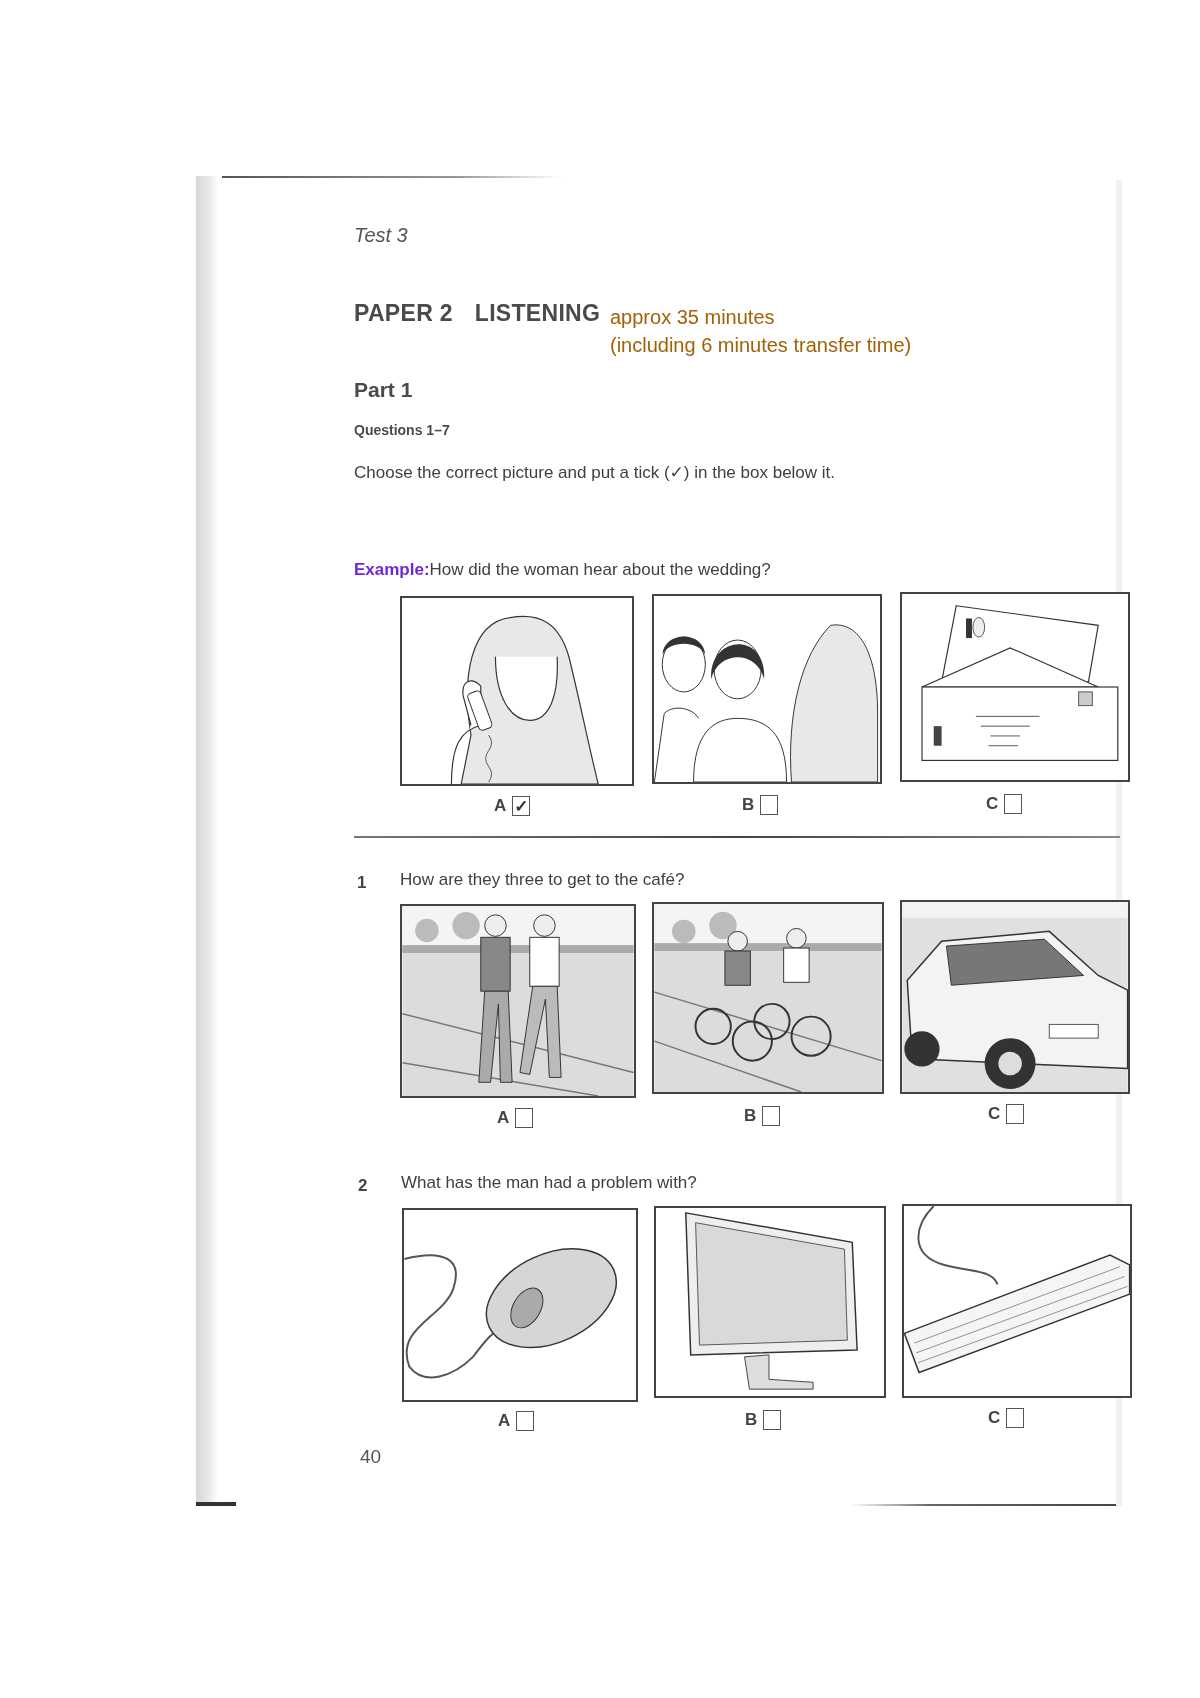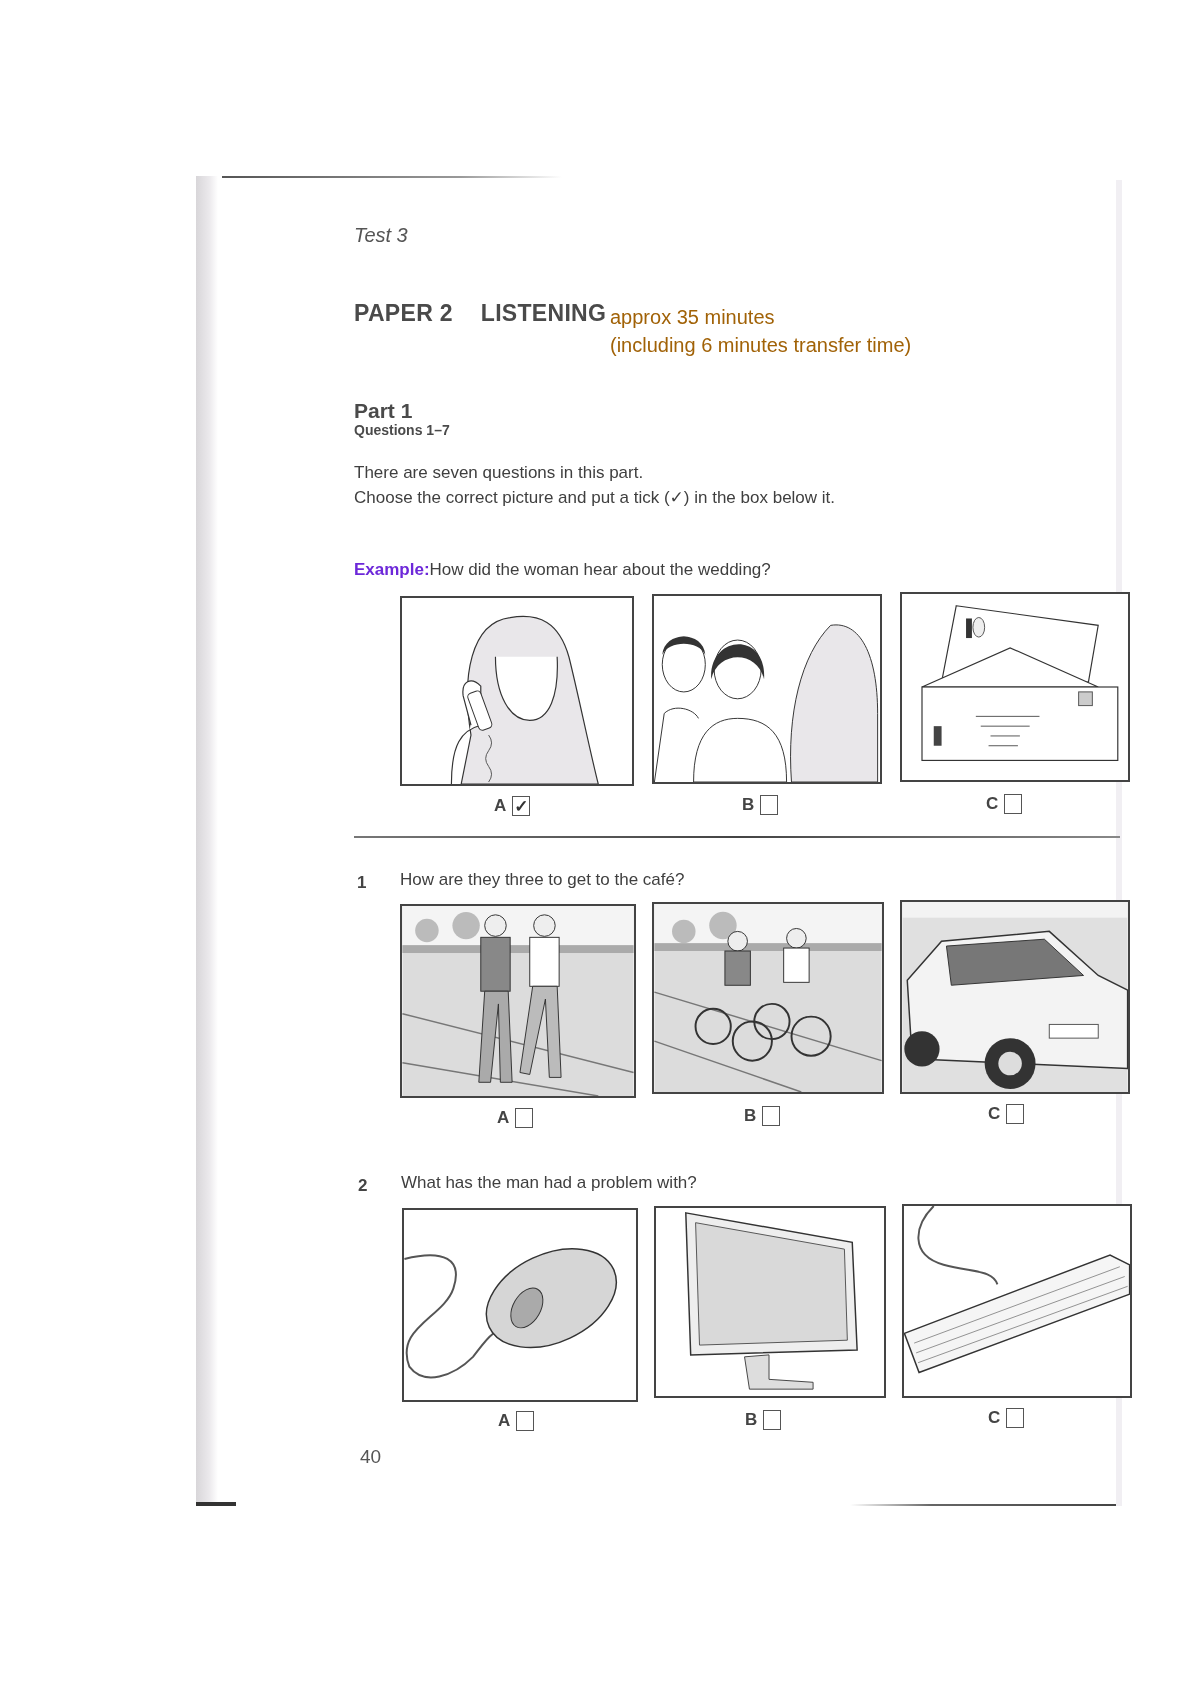--- a/index.html
+++ b/index.html
@@ -14,23 +14,23 @@
   .page-corner-bottom { position:absolute; left:196px; top:1502px; width:40px; height:4px; background:#333; }
   .top-rule { position:absolute; left:222px; top:176px; width:340px; height:2px;
     background:linear-gradient(to right,#555,#999 70%,rgba(255,255,255,0)); }
   .bottom-rule { position:absolute; left:850px; top:1504px; width:270px; height:2px;
     background:linear-gradient(to right,rgba(255,255,255,0),#666 30%,#444); }
   .right-edge { position:absolute; left:1116px; top:180px; width:6px; height:1326px; background:#f1eff3; }
 
   .abs { position:absolute; }
   .test-label { left:354px; top:224px; font-size:20px; font-style:italic; color:#555; }
   .paper-title { left:354px; top:300px; font-size:23px; font-weight:bold; color:#4a4a4a; letter-spacing:0.3px; }
-  .paper-title span + span { margin-left:28px; }
+  .paper-title span + span { margin-left:22px; }
   .duration { left:610px; top:303px; font-size:20px; color:#a16207; line-height:28px; }
-  .part-title { left:354px; top:399px; font-size:21px; font-weight:bold; color:#4a4a4a; }
+  .part-title { left:354px; top:378px; font-size:21px; font-weight:bold; color:#4a4a4a; }
   .questions-range { left:354px; top:422px; font-size:14px; font-weight:bold; color:#4a4a4a; }
   .instructions { left:354px; top:460px; font-size:17px; color:#3f3f3f; line-height:25px; }
   .example-line { left:354px; top:560px; font-size:17px; color:#3f3f3f; }
   .example-line b { color:#6d28d9; }
 
   .q-line { font-size:17px; color:#3f3f3f; }
   .q-num { position:absolute; font-weight:bold; color:#444; font-size:17px; }
 
   .pic {
     position:absolute; border:2px solid #444; background:#fff; box-sizing:border-box; overflow:hidden;
@@ -58,21 +58,20 @@
   <span>PAPER 2</span><span>LISTENING</span>
 </div>
 <div class="abs duration">
   <div>approx 35 minutes</div>
   <div>(including 6 minutes transfer time)</div>
 </div>
 
 <div class="abs part-title">Part 1</div>
 <div class="abs questions-range">Questions 1–7</div>
 <div class="abs instructions">
-  <div>There are seven questions in this part.</div>
   <div>Choose the correct picture and put a tick (✓) in the box below it.</div>
 </div>
 
 <div class="abs example-line">
   <b>Example:</b><span>How did the woman hear about the wedding?</span>
 </div>
 
 <div class="pic" style="left:400px;top:596px;width:234px;height:190px;">
   <svg viewBox="0 0 234 190">
     <path d="M110 20 C70 25 60 80 70 140 L60 190 L200 190 C190 150 180 100 170 60 C160 25 140 15 110 20Z" fill="#e9e7ea" stroke="#333" stroke-width="1.2"></path>

